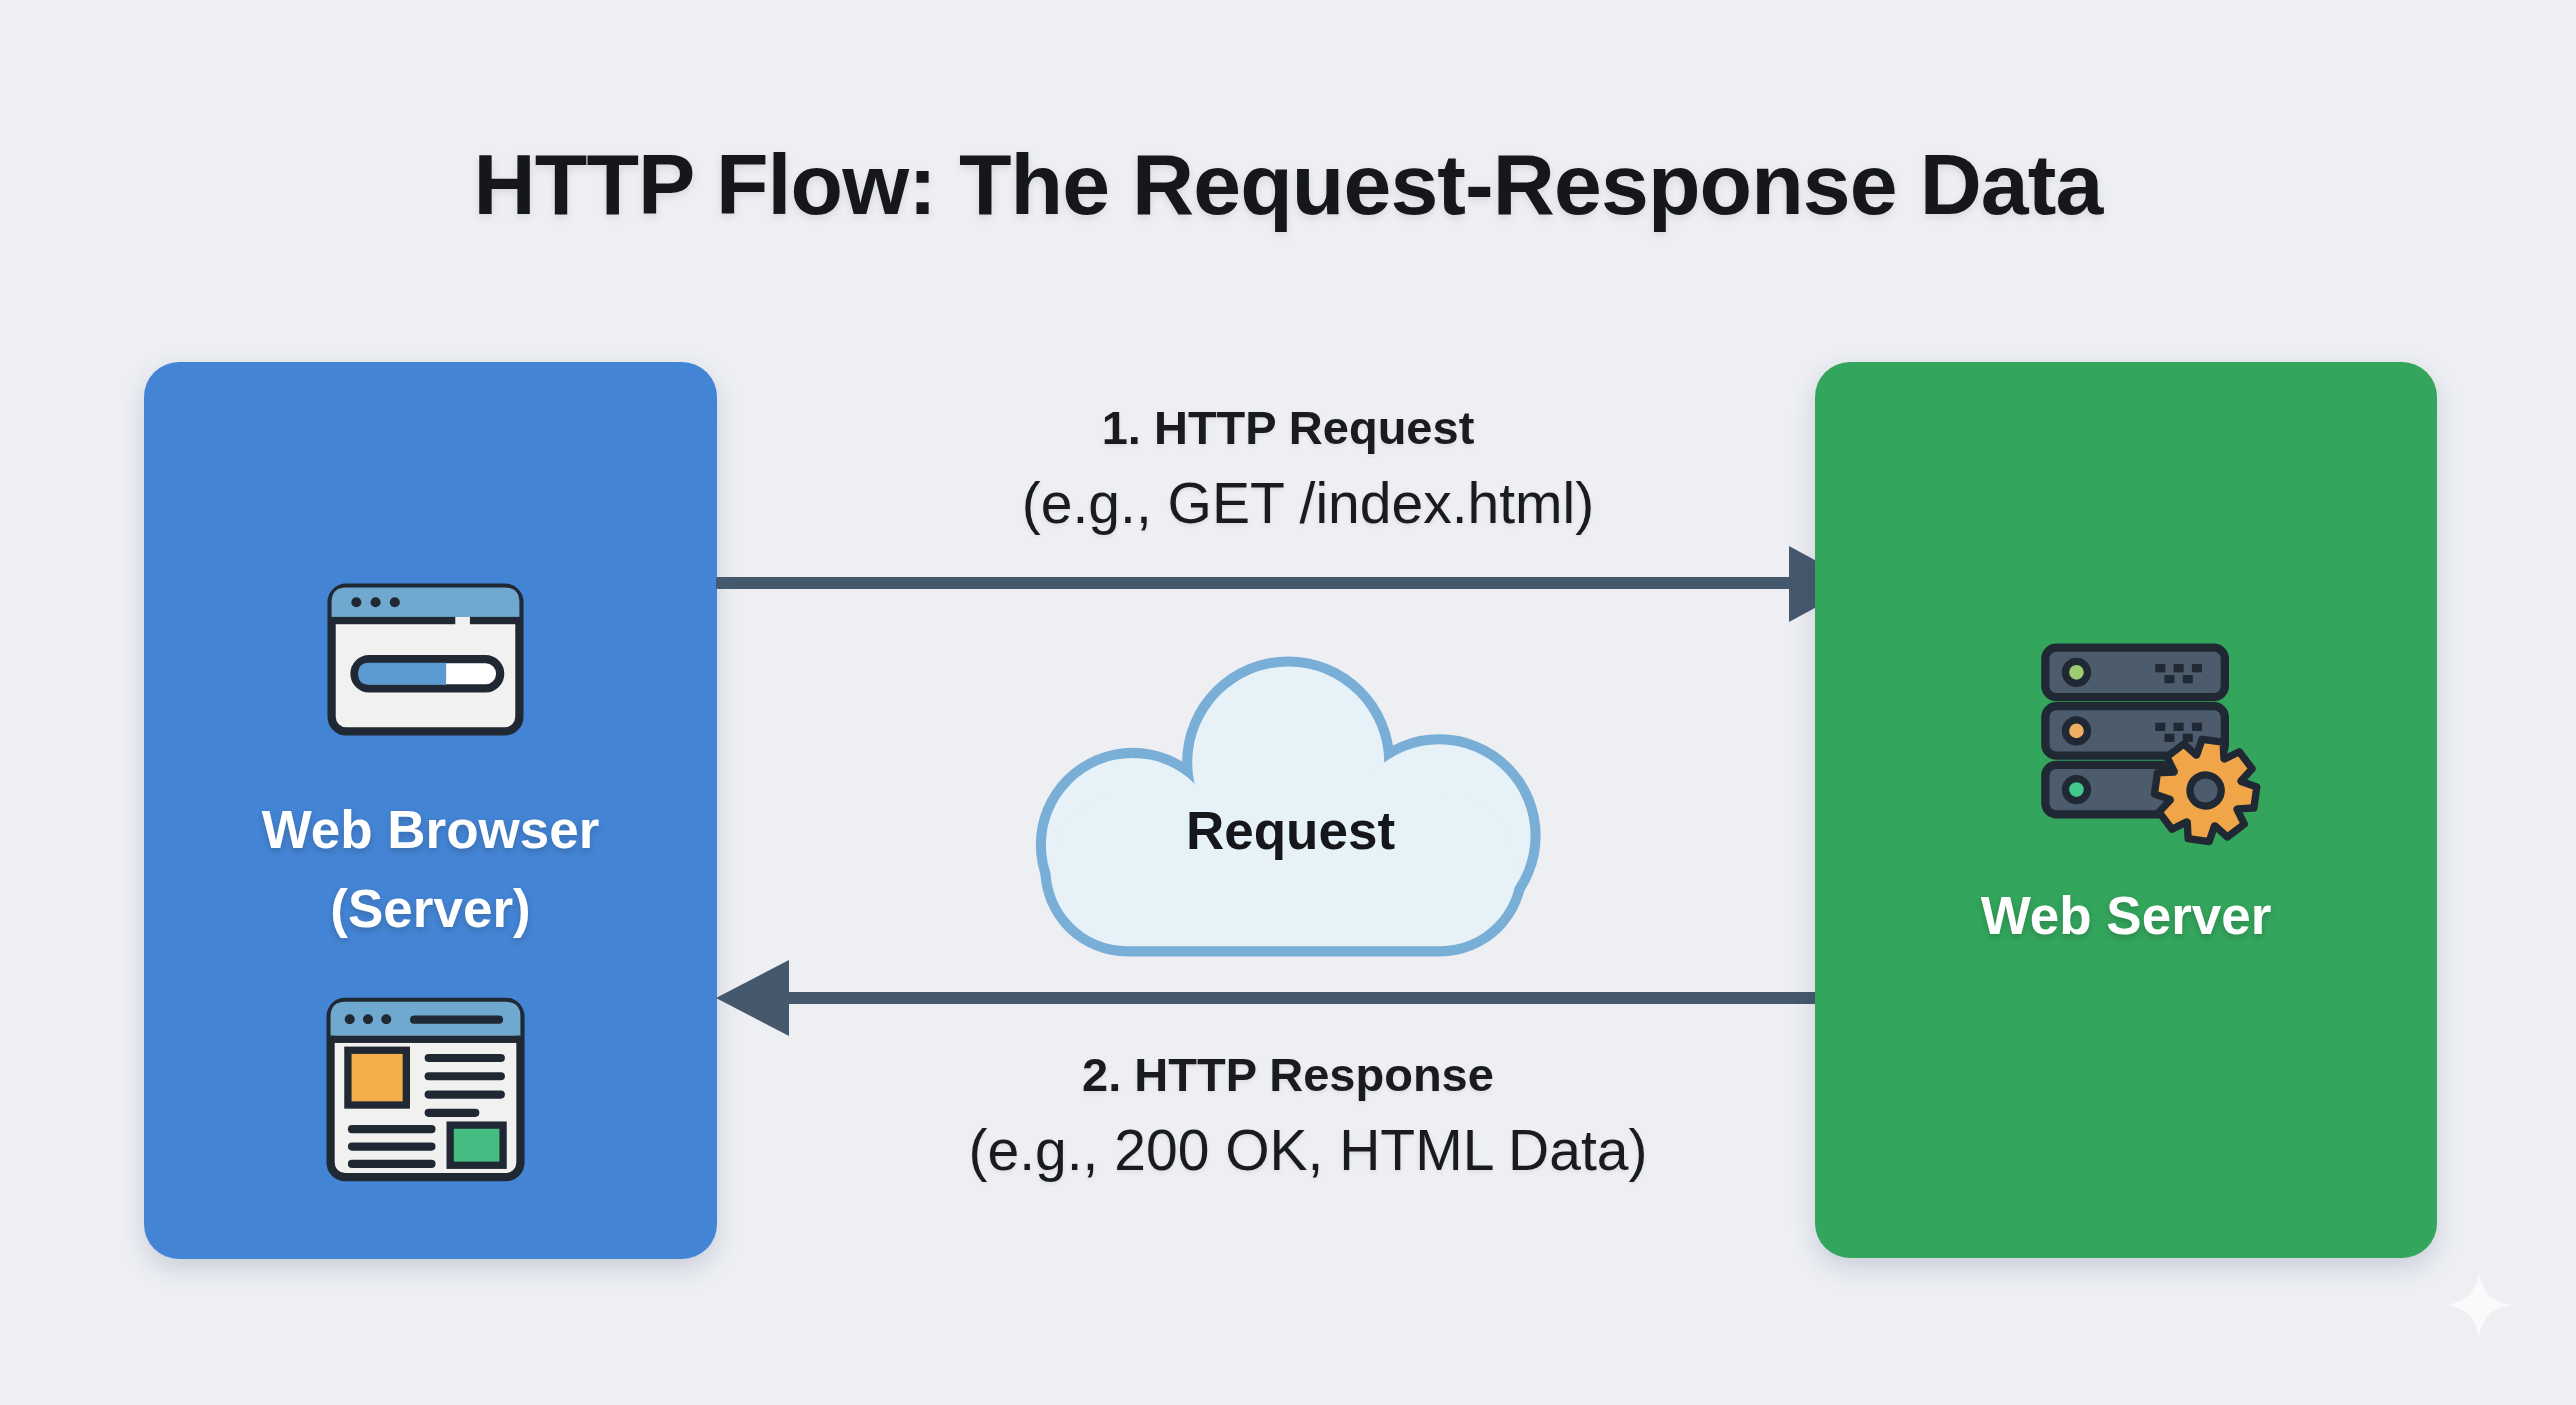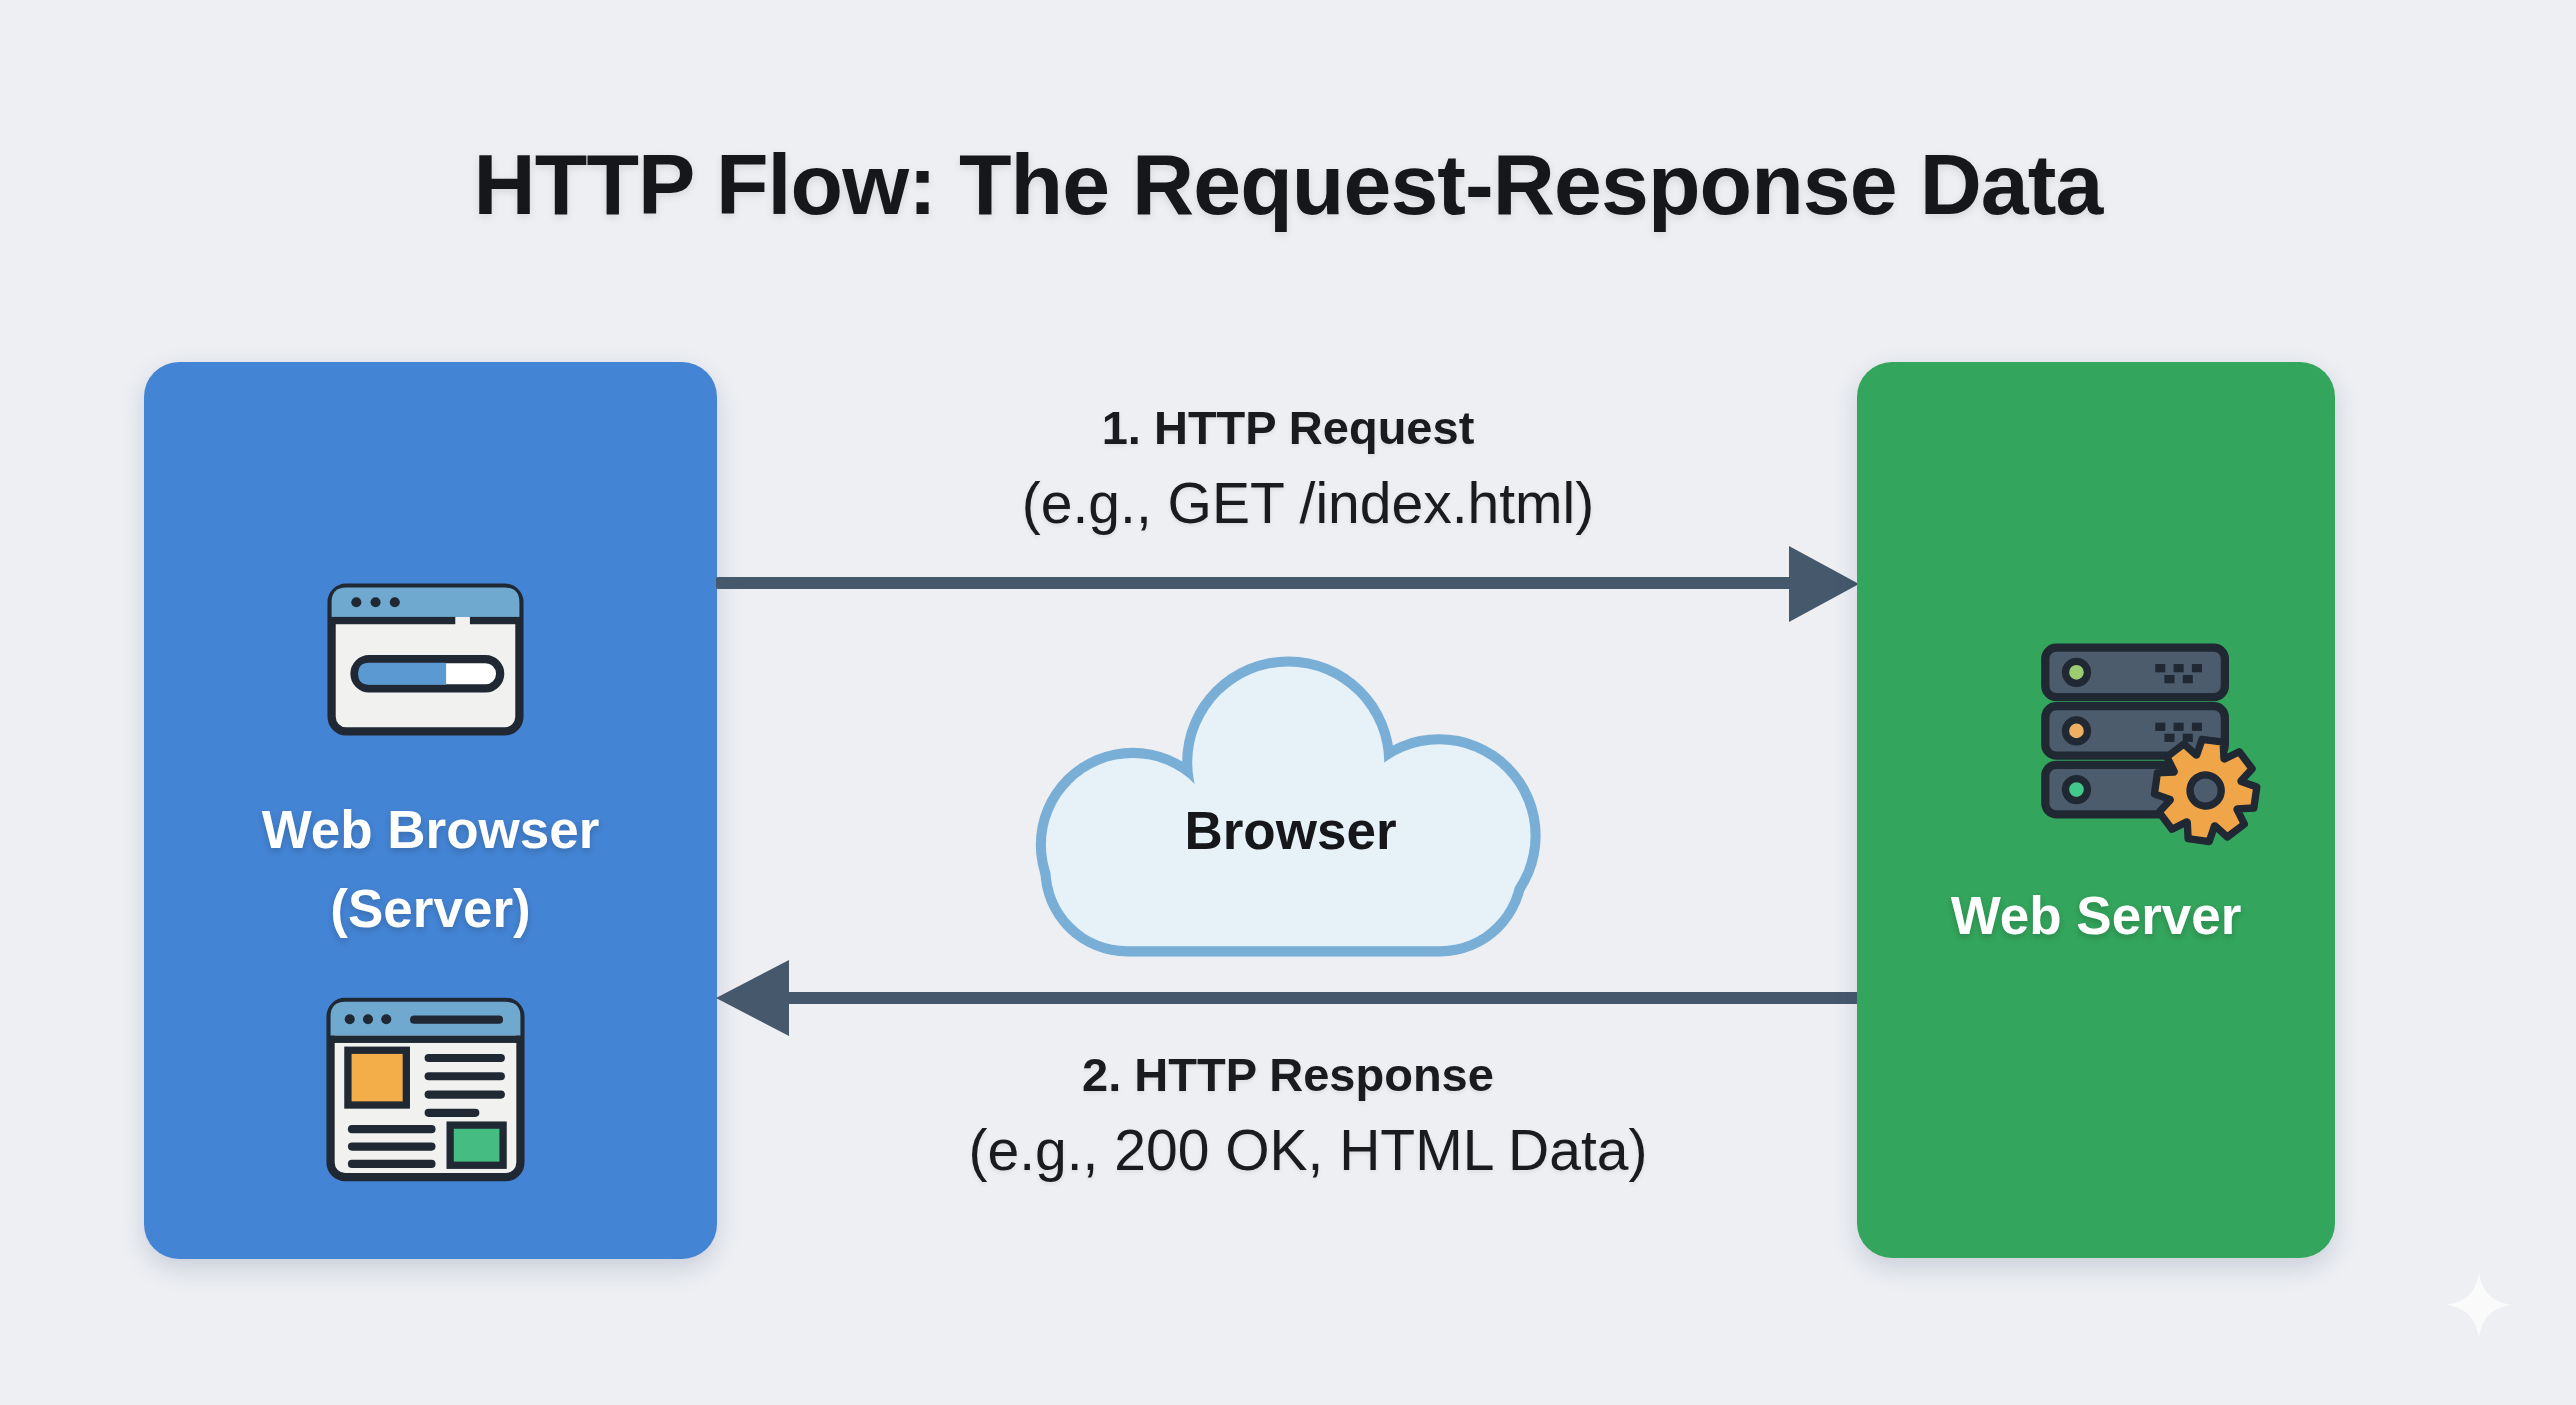--- a/index.html
+++ b/index.html
@@ -34,22 +34,22 @@
     border-radius: 35px;
     box-shadow: 0 9.1px 24px rgba(35,55,95,0.17);
   }
   .client-box {
     left: 144px;
     width: 573px;
     height: 897px;
     background: var(--client-box, #4484d4);
   }
   .server-box {
-    left: 1857px;
-    width: 478px;
+    left: 1815px;
+    width: 622px;
     height: 896px;
     background: var(--server-box, #33a55c);
   }
   .box-label {
     position: absolute;
     left: 0;
     width: 100%;
     text-align: center;
     color: var(--box-text, #ffffff);
     font-weight: 700;
@@ -172,21 +172,21 @@
         <circle cx="455" cy="215" r="111"></circle>
         <rect x="19" y="157" width="532" height="190" rx="95"></rect>
       </g>
       <g style="fill:var(--cloud-fill,#e6f1f8)">
         <circle cx="120" cy="225" r="95"></circle>
         <circle cx="290" cy="135" r="105"></circle>
         <circle cx="455" cy="215" r="100"></circle>
         <rect x="30" y="168" width="510" height="168" rx="84"></rect>
       </g>
     </svg>
-    <div class="cloud-label">Browser</div>
+    <div class="cloud-label">Request</div>
   </div>
 
   <div class="arrow-line response-line"></div>
   <div class="arrow-head response-head"></div>
   <div class="arrow-label-group response-labels">
     <div class="arrow-label-title">2. HTTP Response</div>
     <div class="arrow-label-example">(e.g., 200 OK, HTML Data)</div>
   </div>
 
   <div class="node-box server-box">

